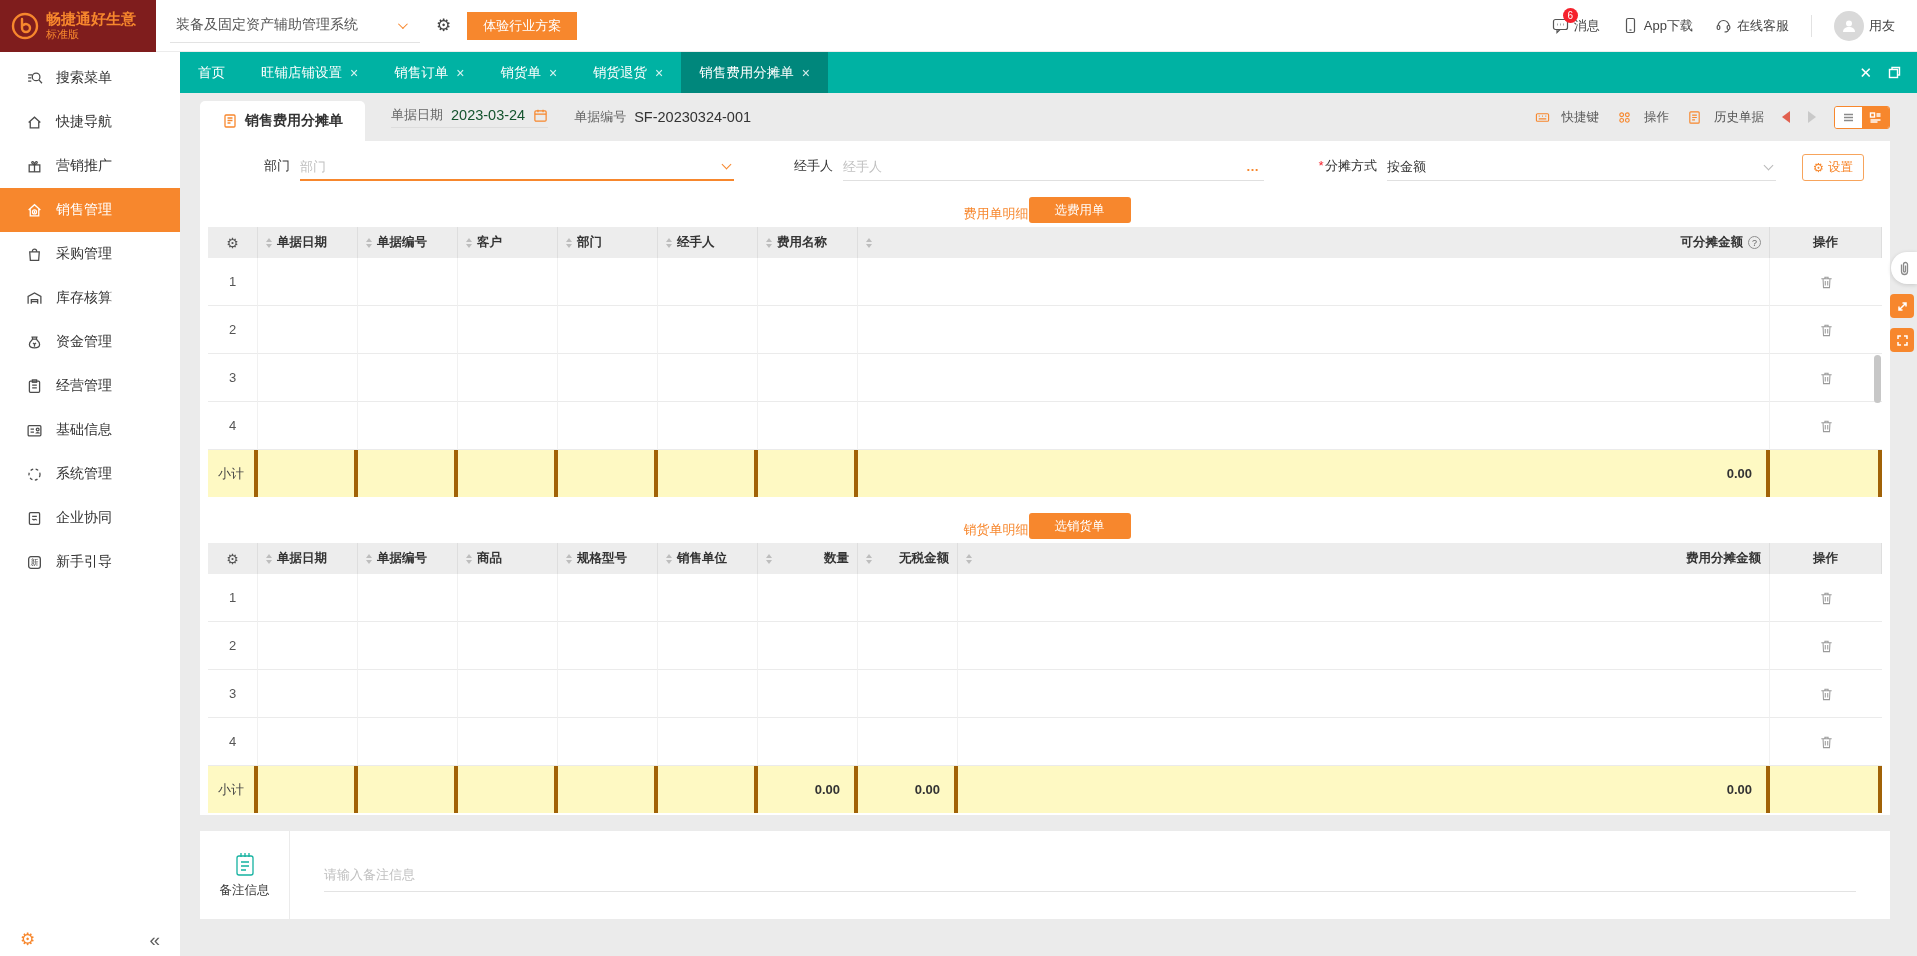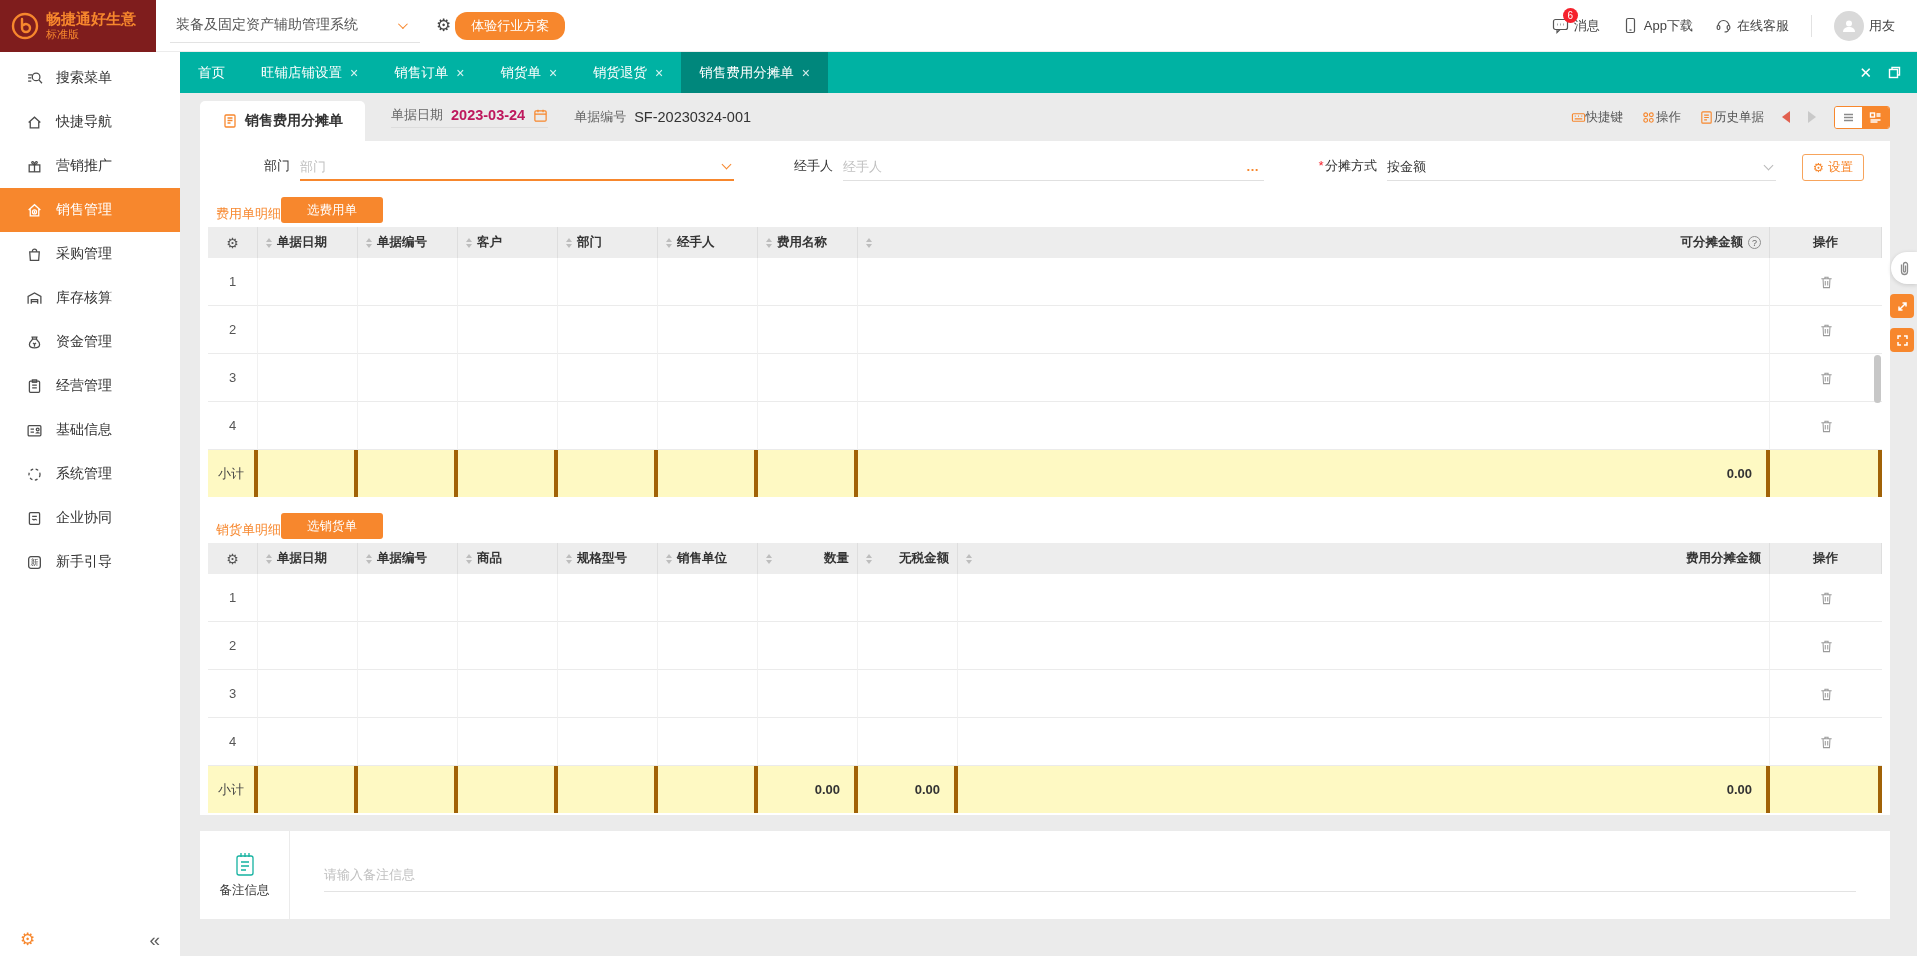--- a/index.html
+++ b/index.html
@@ -10,21 +10,21 @@
   
   .topbar{height:52px;background:#fff;display:flex;align-items:center;border-bottom:1px solid #ececec;flex:0 0 auto}
   .logo-block{width:156px;height:52px;background:#7f1d1d;display:flex;align-items:center;padding-left:10px;gap:6px;flex:0 0 auto}
   .logo-mark{width:30px;height:30px;color:#f7872d}
   .logo-txt .t1{color:#f7872d;font-weight:bold;font-size:15px;line-height:17px}
   .logo-txt .t2{color:#f7872d;font-size:11px}
   .sys-select{margin-left:14px;display:flex;align-items:center;gap:40px;border-bottom:1px solid #e3e3e3;height:34px;padding:0 6px;min-width:250px;cursor:pointer}
   .sys-select span{font-size:14px;color:#555}
   .chev{width:7px;height:7px;border-right:1.5px solid #f7872d;border-bottom:1.5px solid #f7872d;transform:rotate(45deg) translateY(-2px);display:inline-block}
   .gear-glyph{font-size:17px;color:#444;margin-left:16px;cursor:pointer}
-  .trial-btn{margin-left:4px;background:#f7872d;color:#fff;font-size:13px;border:none;border-radius:12px;height:28px;padding:0 16px;cursor:pointer}
+  .trial-btn{margin-left:16px;background:#f7872d;color:#fff;font-size:13px;border:none;border-radius:0;height:28px;padding:0 16px;cursor:pointer}
   .top-right{margin-left:auto;display:flex;align-items:center;gap:22px;padding-right:22px}
   .top-item{display:flex;align-items:center;gap:5px;font-size:13px;color:#444;cursor:pointer;position:relative}
   .top-item svg{width:17px;height:17px;stroke:#555;fill:none;stroke-width:1.2}
   .badge{position:absolute;top:-9px;left:11px;background:#f5222d;color:#fff;border-radius:8px;min-width:15px;height:15px;font-size:10px;display:flex;align-items:center;justify-content:center;padding:0 3px}
   .vdiv{width:1px;height:22px;background:#e2e2e2}
   .avatar{width:30px;height:30px;border-radius:50%;background:#d9d9d9;display:flex;align-items:center;justify-content:center}
   .avatar svg{width:18px;height:18px;fill:#fff;stroke:none}
 
   
   .main-row{flex:1;display:flex;min-height:0}
@@ -47,25 +47,25 @@
   .tabbar-right{margin-left:auto;display:flex;align-items:center;gap:16px;padding-right:16px}
   .tabbar-right .x{font-size:15px;cursor:pointer}
   .tabbar-right svg{width:13px;height:13px;stroke:#fff;fill:none;stroke-width:1.4;cursor:pointer}
 
   
   .content{flex:1;padding:0 27px 0 20px;position:relative;min-height:0}
   .doc-header{height:48px;display:flex;align-items:center}
   .title-tab{align-self:flex-end;background:#fff;border-radius:5px 5px 0 0;height:40px;display:flex;align-items:center;gap:7px;padding:0 22px;font-size:14px;font-weight:bold;color:#333}
   .title-tab svg{width:16px;height:16px;stroke:#f7872d;fill:none;stroke-width:1.3}
   .dh-group{display:flex;align-items:center;gap:8px;margin-left:26px;font-size:13px;color:#666}
-  .dh-group .val{color:#be185d;font-weight:bold;font-size:14.5px}
+  .dh-group .val{color:#14532d;font-weight:normal;font-size:14.5px}
   .dh-group.underl{border-bottom:1px solid #ddd;padding-bottom:3px}
   .dh-group svg{width:15px;height:15px;stroke:#f7872d;fill:none;stroke-width:1.3}
   .dh-right{margin-left:auto;display:flex;align-items:center;gap:18px}
-  .hact{display:flex;align-items:center;gap:0;font-size:12.5px;color:#555;cursor:pointer}
+  .hact{display:flex;align-items:center;gap:12px;font-size:12.5px;color:#555;cursor:pointer}
   .hact svg{width:15px;height:15px;stroke:#f7872d;fill:none;stroke-width:1.2}
   .arr{width:0;height:0;border-top:6px solid transparent;border-bottom:6px solid transparent;cursor:pointer}
   .arr.prev{border-right:8px solid #e1604f}
   .arr.next{border-left:8px solid #c9c9c9}
   .seg{display:flex;border:1px solid #f7872d;border-radius:3px;overflow:hidden}
   .seg .s{width:27px;height:21px;display:flex;align-items:center;justify-content:center;cursor:pointer;background:#fff}
   .seg .s.on{background:#f7872d}
   .seg svg{width:13px;height:13px;stroke-width:1.4;fill:none}
   .seg .s svg{stroke:#8a8a8a}
   .seg .s.on svg{stroke:#fff}
@@ -79,21 +79,21 @@
   .field input::placeholder{color:#c0c0c0}
   .field .chev2{width:7px;height:7px;border-right:1.5px solid #f7872d;border-bottom:1.5px solid #f7872d;transform:rotate(45deg);margin:0 4px 3px 0;cursor:pointer}
   .field .chev3{border-color:#b9b9b9}
   .field.orange{border-bottom:2px solid #f7872d}
   .dots{color:#f7872d;font-weight:bold;letter-spacing:1px;font-size:13px;margin:0 4px;cursor:pointer}
   .req{color:#f5222d;margin-right:2px}
   .fval{font-size:13px;color:#333}
   .settings-btn{margin-left:26px;display:flex;align-items:center;gap:4px;border:1px solid #f7a45c;color:#f7872d;background:#fff;border-radius:3px;height:27px;padding:0 10px;font-size:12.5px;cursor:pointer}
 
   
-  .sec-head{height:34px;display:flex;align-items:flex-end;justify-content:flex-start;padding:0 4px 4px 8px}
+  .sec-head{height:34px;display:flex;align-items:flex-end;justify-content:center;padding:0 4px 4px 8px}
   .sec-title{color:#f7872d;font-size:13px}
   .sel-btn{background:#f7872d;color:#fff;border:none;border-radius:3px;height:26px;padding:0 26px;font-size:12.5px;cursor:pointer}
   .grid{display:grid;font-size:13px}
   .t1{grid-template-columns:50px 100px 100px 100px 100px 100px 100px 1fr 112px}
   .t2{grid-template-columns:50px 100px 100px 100px 100px 100px 100px 100px 1fr 112px}
   .hc{background:#ededed;height:31px;display:flex;align-items:center;padding:0 8px;color:#333;font-weight:bold;border-right:1px solid #dedede;font-size:12.5px}
   .hc:last-child{border-right:none}
   .hc.center{justify-content:center}
   .hc .lbl-r{margin-left:auto}
   .sort{display:inline-flex;flex-direction:column;gap:2px;margin-right:5px}

